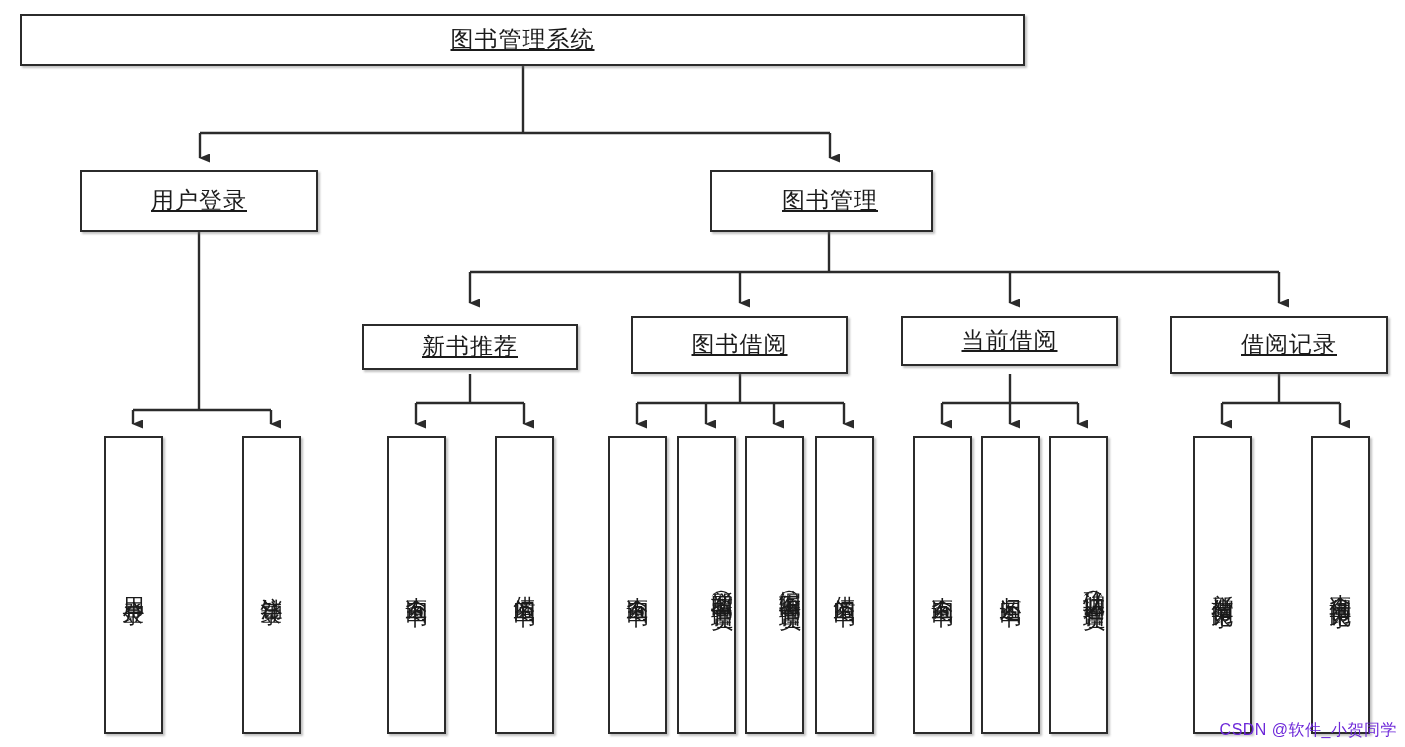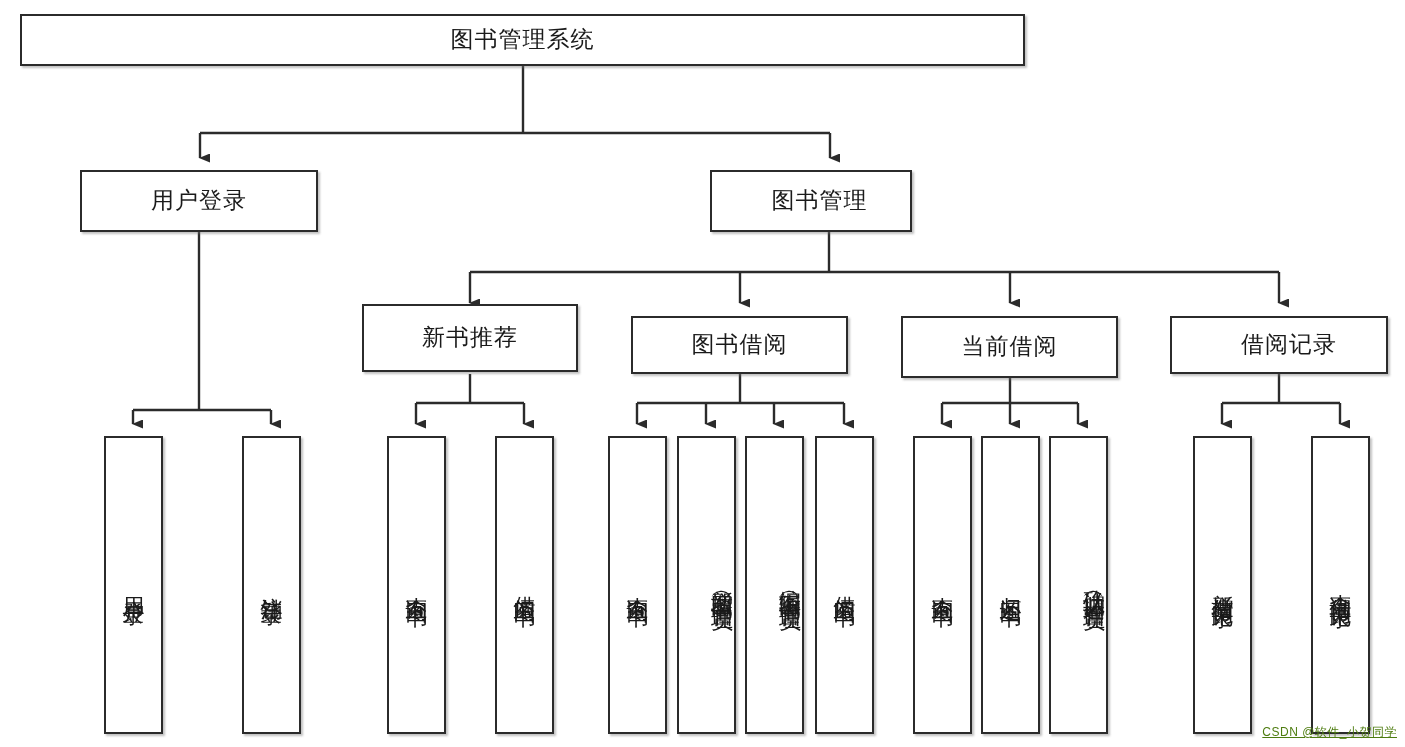--- a/index.html
+++ b/index.html
@@ -34,20 +34,21 @@
     box-shadow: 2px 2px 2px rgba(120,120,120,0.45);
     display: flex;
     align-items: center;
     justify-content: center;
     color: #1a1a1a;
   }
   .node.horizontal {
     font-size: 23px;
     letter-spacing: 1px;
     line-height: 1.1;
+    text-decoration: underline;
   }
   .node.vertical {
     writing-mode: vertical-rl;
     text-orientation: upright;
     font-size: 22px;
     letter-spacing: 3px;
     line-height: 1.1;
     padding-top: 6px;
     padding-bottom: 6px;
     align-items: flex-start;
@@ -57,25 +58,24 @@
     align-items: center;
   }
   .node-label {
     display: block;
     white-space: pre;
   }
   .watermark {
     position: absolute;
     right: 8px;
     bottom: 6px;
-    font-size: 12px;
-    color: #4d7c0f;
+    font-size: 16px;
+    color: #6d28d9;
     letter-spacing: 0.5px;
     user-select: none;
-    text-decoration: underline;
   }
 </style>
 </head>
 <body>
 
 <div id="diagram-root">
 
   <svg class="connectors" viewBox="0 0 1405 747">
     <defs>
       <marker id="arrow" markerWidth="10" markerHeight="11" refX="4.5" refY="10" orient="auto" markerUnits="userSpaceOnUse">
@@ -126,31 +126,31 @@
     </g>
   </svg>
 
   <div class="node horizontal" style="left:20px; top:14px; width:1005px; height:52px;">
     <span class="node-label">图书管理系统</span>
   </div>
 
   <div class="node horizontal" style="left:80px; top:170px; width:238px; height:62px;">
     <span class="node-label">用户登录</span>
   </div>
-  <div class="node horizontal" style="left:710px; top:170px; width:202px; height:62px;padding-left:17px;">
+  <div class="node horizontal" style="left:710px; top:170px; width:223px; height:62px;padding-left:17px;">
     <span class="node-label">图书管理</span>
   </div>
 
-  <div class="node horizontal" style="left:362px; top:304px; width:216px; height:68px;">
+  <div class="node horizontal" style="left:362px; top:324px; width:216px; height:46px;">
     <span class="node-label">新书推荐</span>
   </div>
   <div class="node horizontal" style="left:631px; top:316px; width:217px; height:58px;align-items:center;">
     <span class="node-label">图书借阅</span>
   </div>
-  <div class="node horizontal" style="left:901px; top:316px; width:217px; height:62px;">
+  <div class="node horizontal" style="left:901px; top:316px; width:217px; height:50px;">
     <span class="node-label">当前借阅</span>
   </div>
   <div class="node horizontal" style="left:1170px; top:316px; width:218px; height:58px;padding-left:20px;">
     <span class="node-label">借阅记录</span>
   </div>
 
   <div class="node vertical mid" style="left:104px; top:436px; width:59px; height:298px;">
     <span class="node-label">用户登录</span>
   </div>
   <div class="node vertical mid" style="left:242px; top:436px; width:59px; height:298px;">

